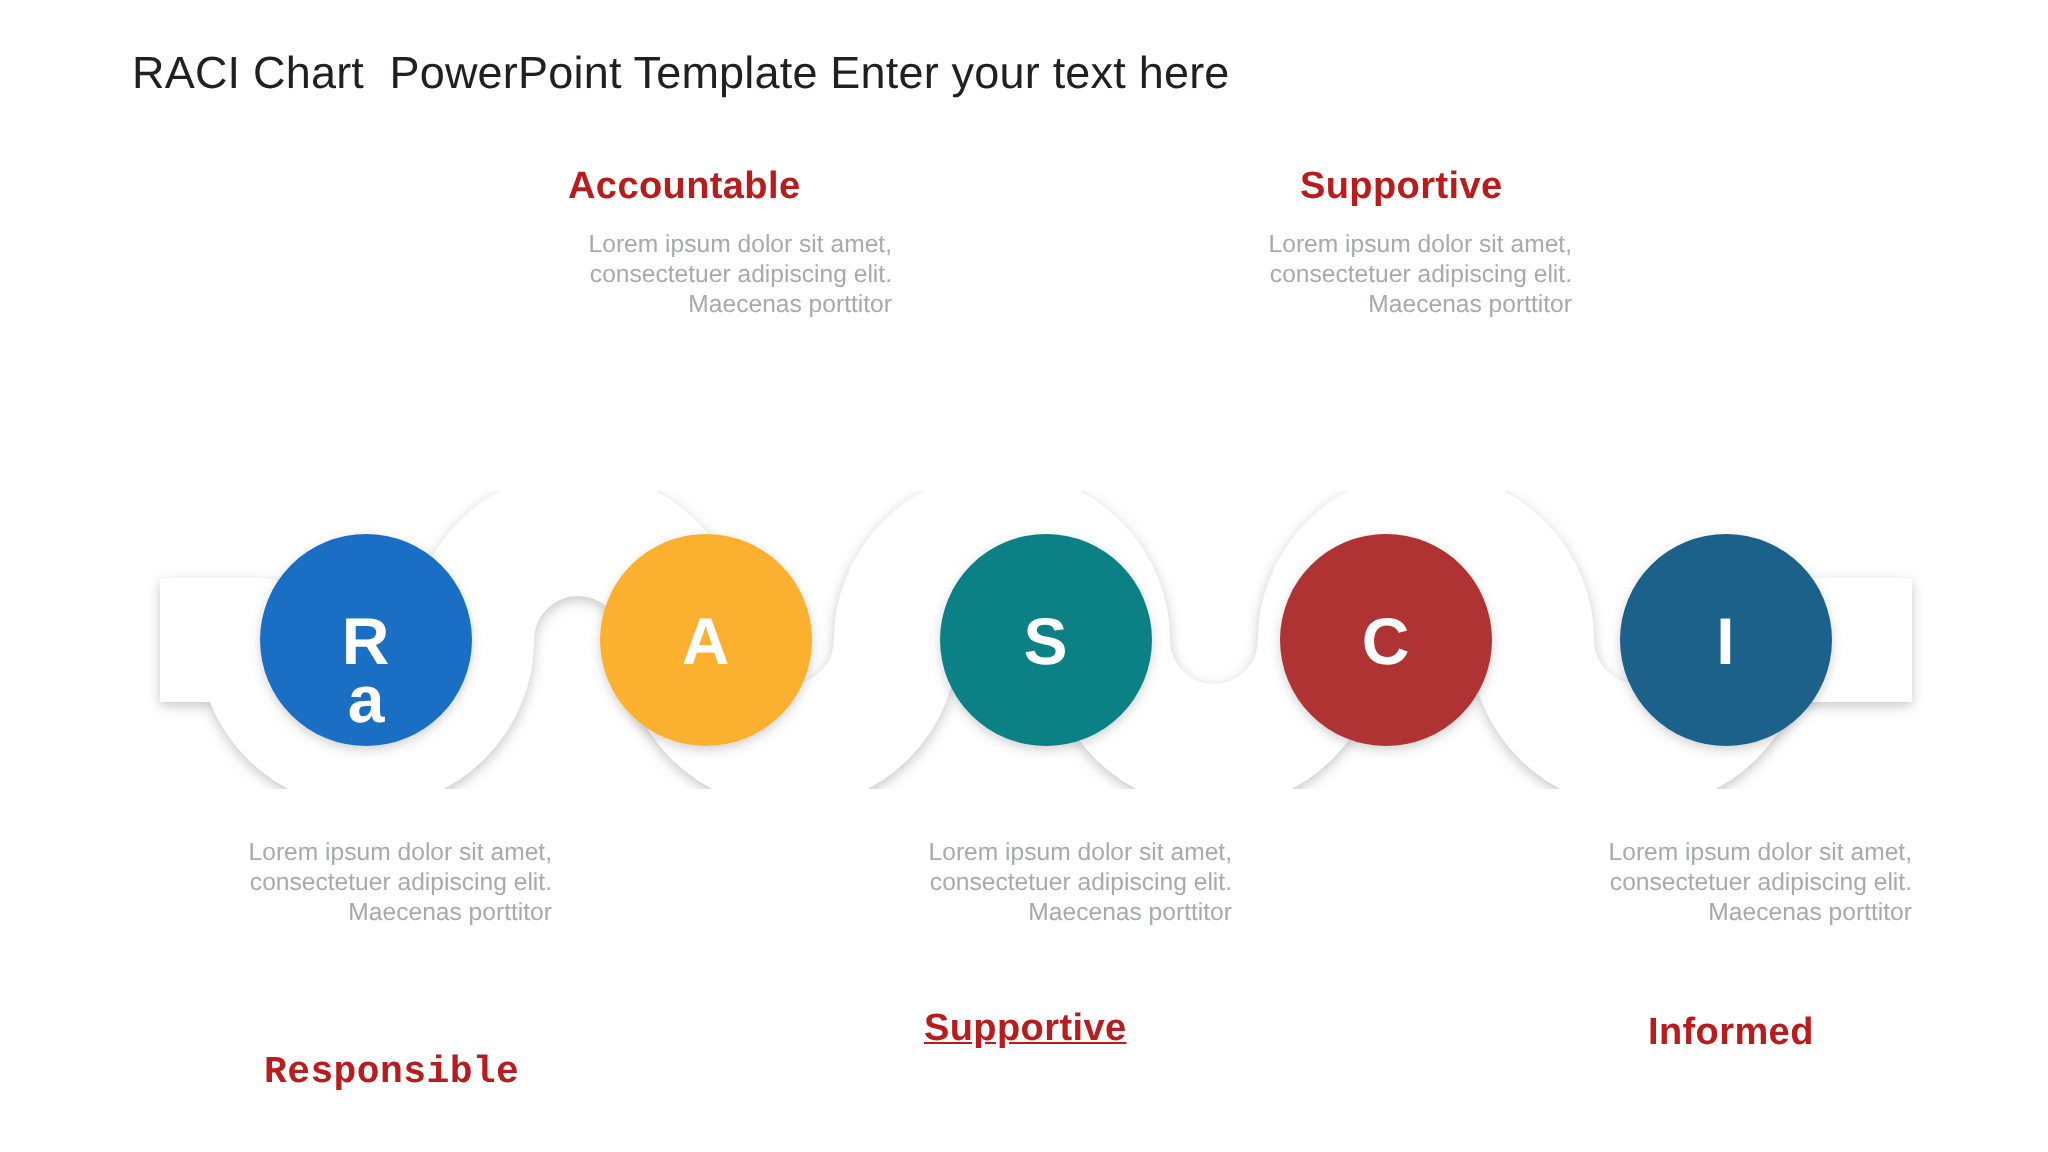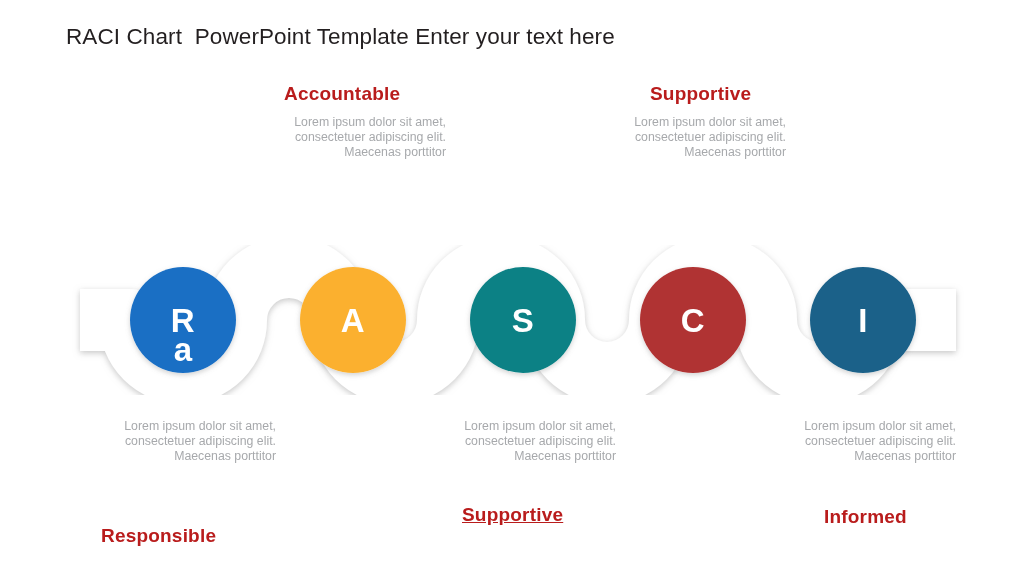--- a/index.html
+++ b/index.html
@@ -163,21 +163,21 @@
 
   <div class="node" style="left: 628px; top: 267px; background: rgb(176, 51, 51);">
     <div class="node-letter">C</div>
   </div>
 
   <div class="node" style="left: 798px; top: 267px; background: rgb(27, 97, 137);">
     <div class="node-letter">I</div>
   </div>
 
   <div class="group-body" style="left:78px; top:419px;">Lorem ipsum dolor sit amet, consectetuer adipiscing elit. Maecenas porttitor</div>
-  <div class="group-heading" style="left:89px; top:525px;">Responsible</div>
+  <div class="group-heading" style="left:120px; top:525px;font-family:Liberation Mono, monospace;">Responsible</div>
 
   <div class="group-heading" style="left:272px; top:83px;">Accountable</div>
   <div class="group-body" style="left:248px; top:115px;">Lorem ipsum dolor sit amet, consectetuer adipiscing elit. Maecenas porttitor</div>
 
   <div class="group-body" style="left:418px; top:419px;">Lorem ipsum dolor sit amet, consectetuer adipiscing elit. Maecenas porttitor</div>
   <div class="group-heading" style="left:450px; top:504px;text-decoration:underline;">Supportive</div>
 
   <div class="group-heading" style="left:638px; top:83px;">Supportive</div>
   <div class="group-body" style="left:588px; top:115px;">Lorem ipsum dolor sit amet, consectetuer adipiscing elit. Maecenas porttitor</div>
 

